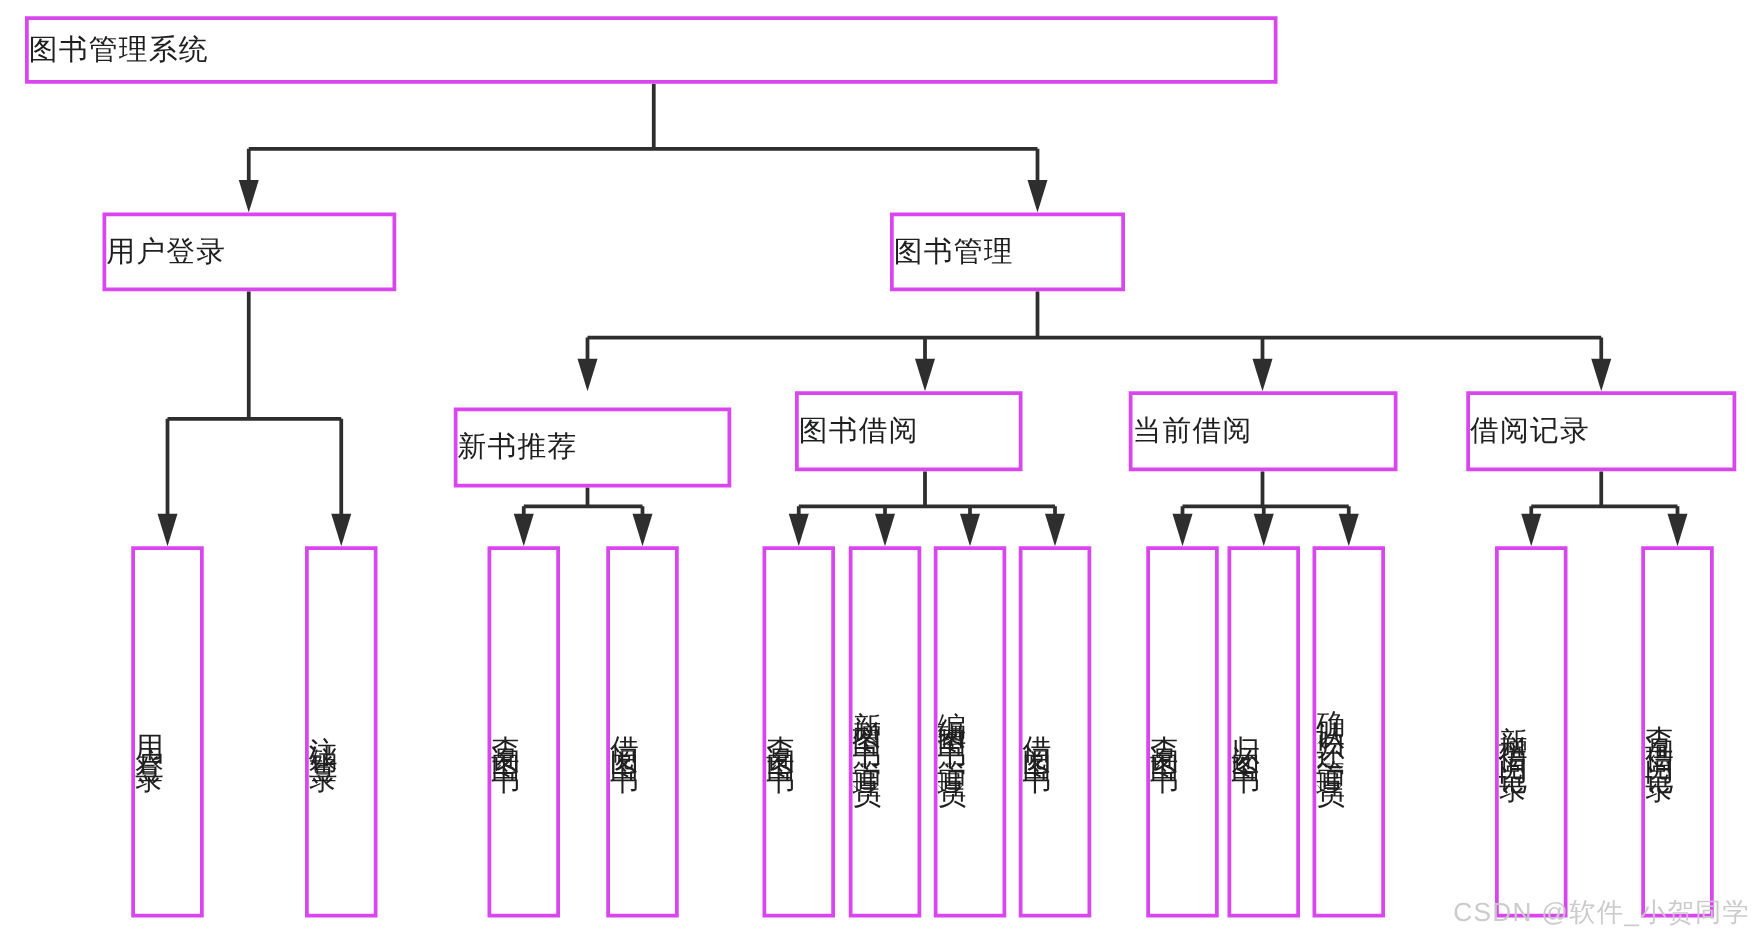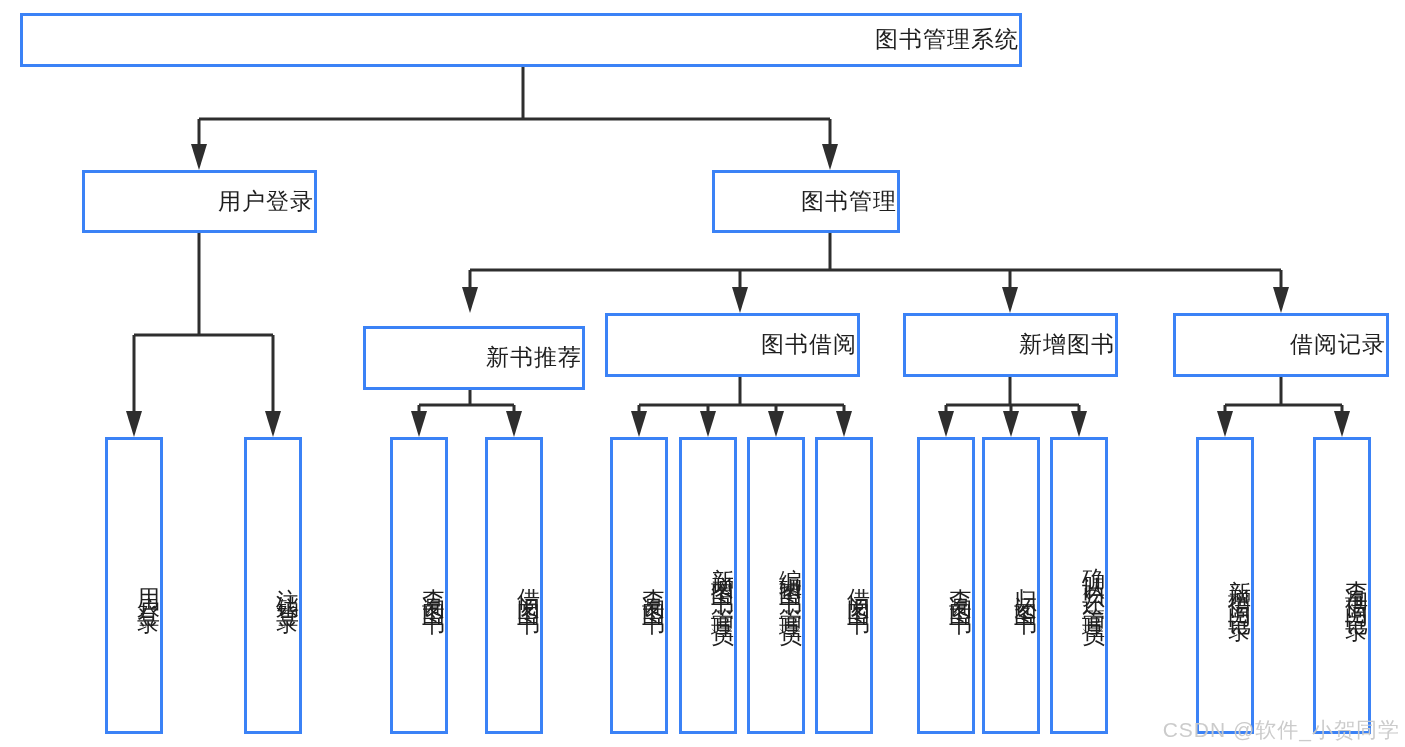--- a/index.html
+++ b/index.html
@@ -13,25 +13,25 @@
     overflow: hidden;
   }
   svg.connectors {
     position: absolute;
     left: 0; top: 0;
     z-index: 1;
   }
   .node {
     position: absolute;
     box-sizing: border-box;
-    border: 3px solid #3b82f6;
+    border: 3px solid #d946ef;
     background: #ffffff;
     display: flex;
     align-items: center;
-    justify-content: flex-end;
+    justify-content: flex-start;
     font-size: 23px;
     z-index: 2;
   }
   .node.h .label {
     white-space: nowrap;
     letter-spacing: 1px;
     line-height: 1.2;
   }
   .node.v .label {
     writing-mode: vertical-rl;
@@ -124,25 +124,25 @@
   <div class="node h" style="left:82px; top:170px; width:235px; height:63px">
     <span class="label">用户登录</span>
   </div>
   <div class="node h" style="left:712px; top:170px; width:188px; height:63px">
     <span class="label">图书管理</span>
   </div>
 
   <div class="node h" style="left:363px; top:326px; width:222px; height:64px">
     <span class="label">新书推荐</span>
   </div>
-  <div class="node h" style="left:605px; top:313px; width:255px; height:64px">
+  <div class="node h" style="left:636px; top:313px; width:182px; height:64px">
     <span class="label">图书借阅</span>
   </div>
   <div class="node h" style="left:903px; top:313px; width:215px; height:64px">
-    <span class="label">新增图书</span>
+    <span class="label">当前借阅</span>
   </div>
   <div class="node h" style="left:1173px; top:313px; width:216px; height:64px">
     <span class="label">借阅记录</span>
   </div>
 
   <div class="node v" style="left:105px; top:437px; width:58px; height:297px">
     <span class="label">用户登录</span>
   </div>
   <div class="node v" style="left:244px; top:437px; width:58px; height:297px">
     <span class="label">注销登录</span>

